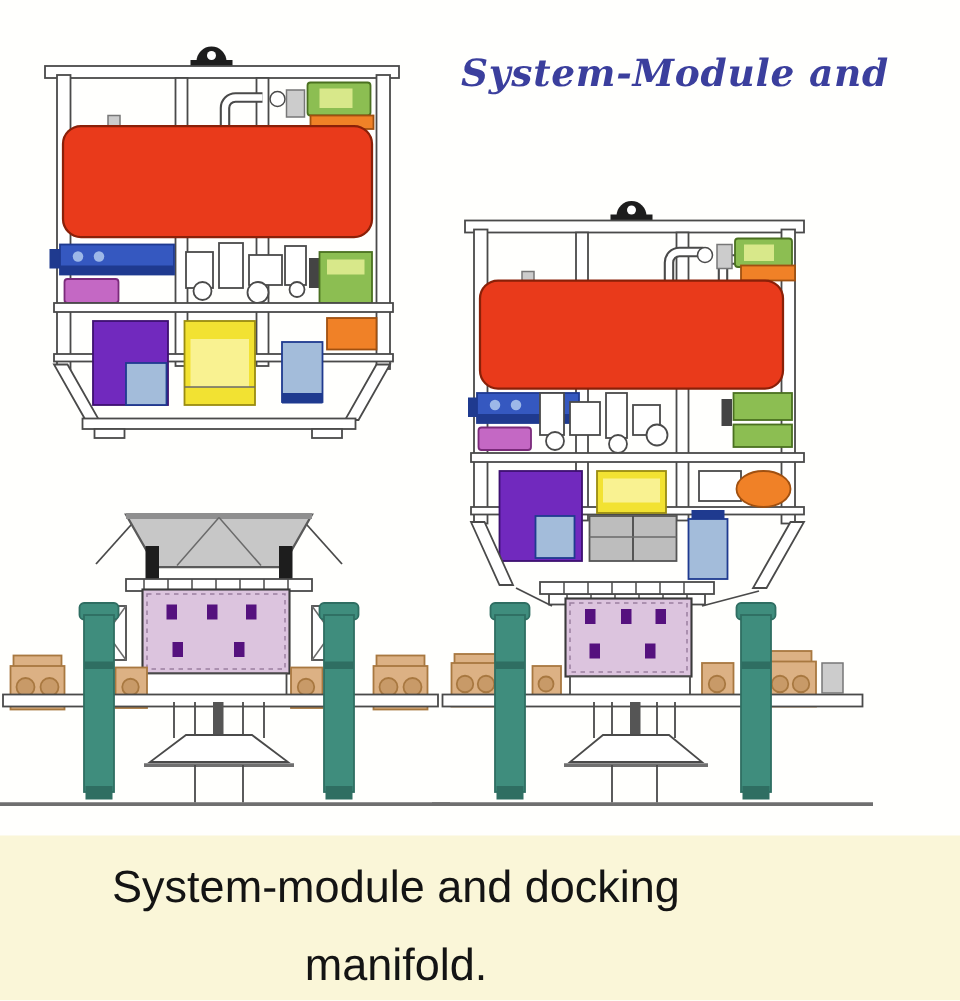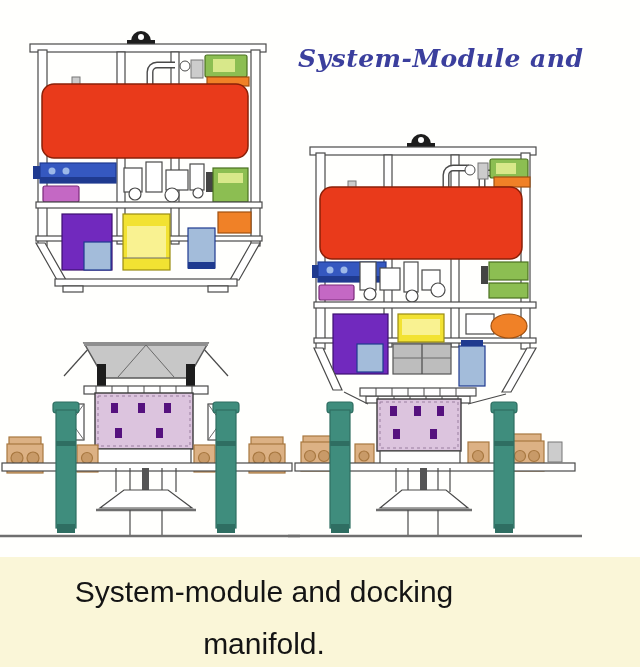--- a/index.html
+++ b/index.html
@@ -4,22 +4,22 @@
 <style>
   html,body{margin:0;padding:0;}
   .page{
     position:relative;
     width:640px;height:667px;
     background:var(--page_bg,#fffffd);
     overflow:hidden;
     font-family:"Liberation Sans",sans-serif;
   }
   .title{
-    position:absolute;left:298px;top:40px;width:304px;
-    text-align:left;
+    position:absolute;left:298px;top:30px;width:304px;
+    text-align:center;
     font-family:"DejaVu Serif","Liberation Serif",serif;
     font-style:italic;font-weight:bold;
     font-size:25px;line-height:38px;
     color:var(--title_text,#3b3f9d);
     letter-spacing:.5px;
   }
   .illustration{position:absolute;left:0;top:0;}
   .caption{
     position:absolute;left:0;top:557px;width:640px;height:110px;
     background:var(--caption_bg,#faf6d8);

